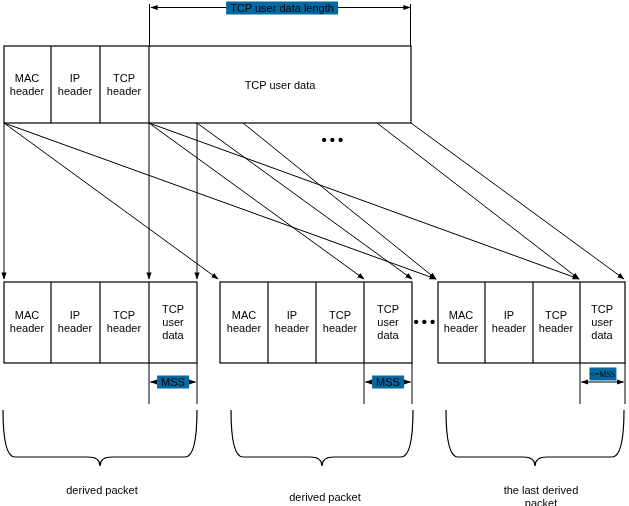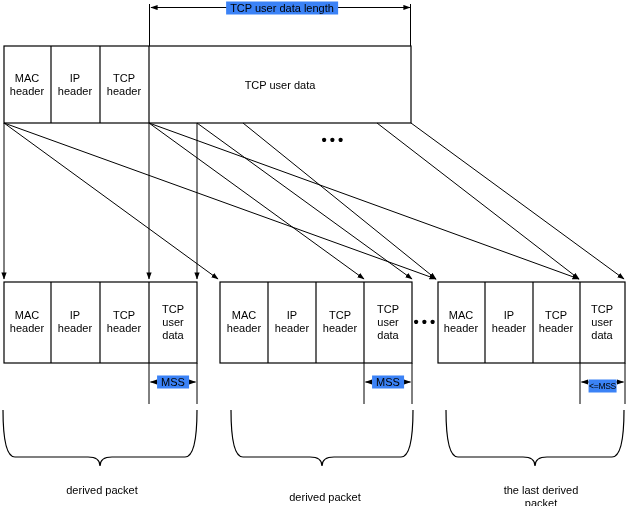--- a/index.html
+++ b/index.html
@@ -7,21 +7,21 @@
     position:relative;width:629px;height:506px;background:#ffffff;
     font-family:"Liberation Sans","DejaVu Sans",sans-serif;color:#000;
     overflow:hidden;
   }
   #geom{position:absolute;left:0;top:0;}
   .lbl{
     position:absolute;transform:translate(-50%,-50%);
     font-size:11px;line-height:13px;text-align:center;
     white-space:pre-line;color:#000;
   }
-  .onwhite{background:#3b82f6;padding:0 4px;}
+  .onwhite{background:#0369a1;padding:0 4px;}
   .mss-small{font-size:8.5px;letter-spacing:-0.3px;}
   .dots{
     position:absolute;transform:translate(-50%,-50%);
     font-size:15px;font-weight:bold;letter-spacing:3px;line-height:10px;
   }
 </style>
 </head>
 <body>
 
 <div id="canvas">
@@ -141,16 +141,16 @@
 
   <div class="lbl" style="left:461px;top:322px;">MAC
 header</div>
   <div class="lbl" style="left:509px;top:322px;">IP
 header</div>
   <div class="lbl" style="left:556px;top:322px;">TCP
 header</div>
   <div class="lbl" style="left:602px;top:322px;">TCP
 user
 data</div>
-  <div class="lbl onwhite mss-small" style="left:602.5px;top:386px;padding:0 1px;">&lt;=MSS</div>
+  <div class="lbl onwhite mss-small" style="left:602.5px;top:374px;padding:0 1px;font-family:Liberation Serif, serif;">&lt;=MSS</div>
   <div class="lbl" style="left:541px;top:497px;">the last derived packet</div>
 
 </div>
 
 </body></html>

